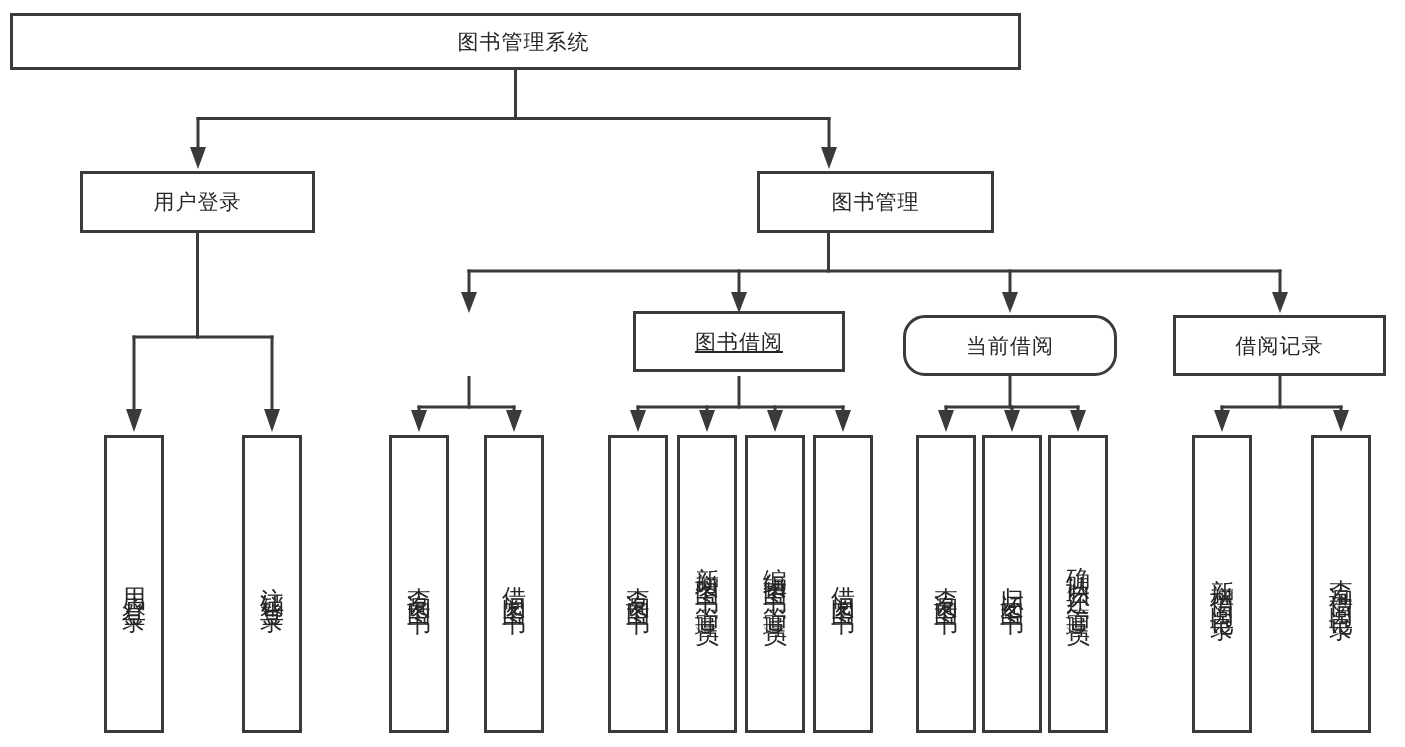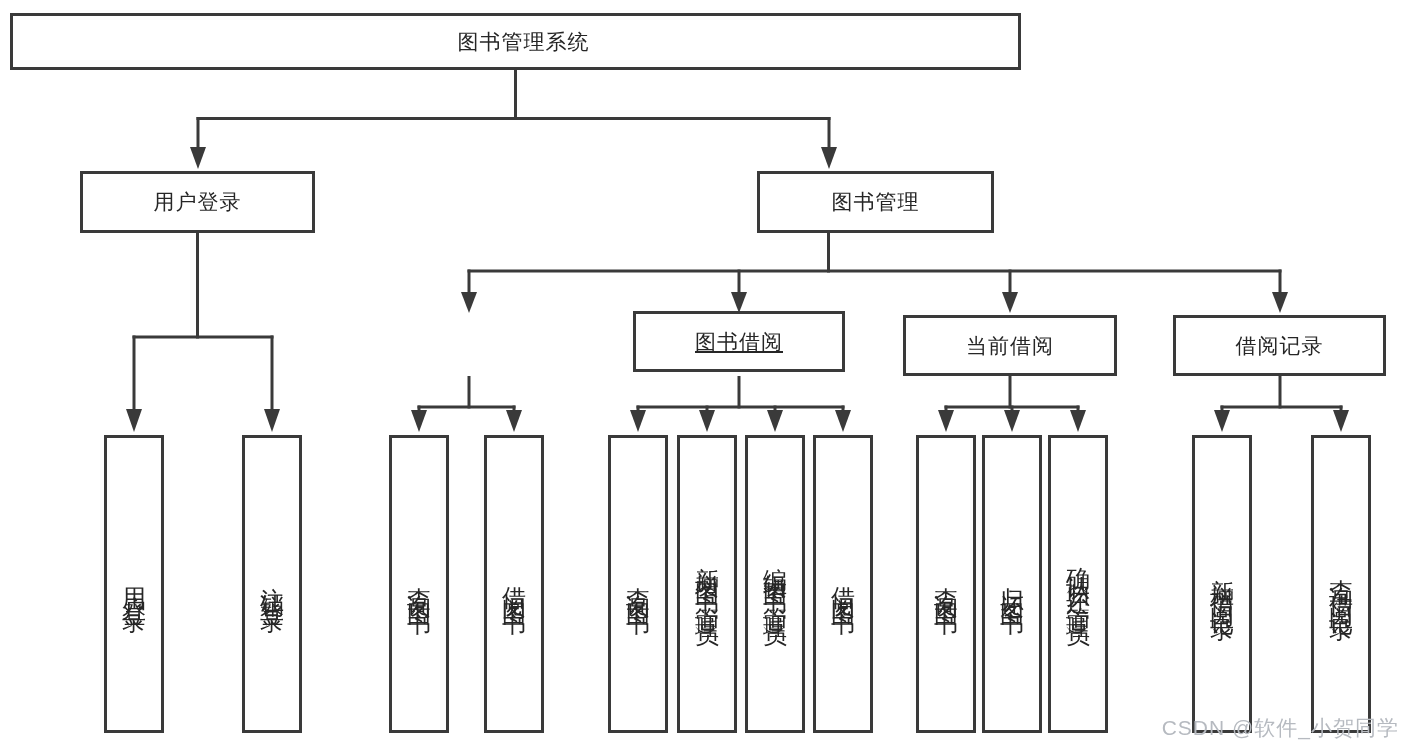--- a/index.html
+++ b/index.html
@@ -31,21 +31,21 @@
   .leaf{
     top:435px;width:60px;height:298px;
     writing-mode:vertical-rl;text-orientation:mixed;
     font-size:24px;letter-spacing:8px;line-height:1;
   }
   .n-root{left:10px;top:13px;width:1011px;height:57px;padding-left:16px;}
   .n-ul{left:80px;top:171px;width:235px;height:62px;}
   .n-bm{left:710px;top:171px;width:237px;height:62px;margin-left:47px;}
   .n-nbr{left:363px;top:315px;width:215px;height:61px;}
   .n-bb{left:633px;top:311px;width:212px;height:61px;text-decoration:underline;}
-  .n-cb{left:903px;top:315px;width:214px;height:61px;}
+  .n-cb{left:903px;top:315px;width:214px;height:61px;border-radius:22px;}
   .n-br{left:1173px;top:315px;width:213px;height:61px;}
   .lf-ul1{left:104px}.lf-ul2{left:242px}
   .lf-nbr1{left:389px}.lf-nbr2{left:484px}
   .lf-bb1{left:608px}.lf-bb2{left:677px}.lf-bb3{left:745px}.lf-bb4{left:813px}
   .lf-cb1{left:916px}.lf-cb2{left:982px}.lf-cb3{left:1048px}
   .lf-br1{left:1192px}.lf-br2{left:1311px}
   .watermark{
     position:absolute;right:6px;top:714px;
     font-size:21px;color:var(--watermark);
     letter-spacing:1px;white-space:nowrap;
@@ -145,15 +145,14 @@
   <div class="node leaf lf-bb3">编辑图书（管理员）</div>
   <div class="node leaf lf-bb4">借阅图书</div>
 
   <div class="node leaf lf-cb1">查询图书</div>
   <div class="node leaf lf-cb2">归还图书</div>
   <div class="node leaf lf-cb3">确认归还（管理员）</div>
 
   <div class="node leaf lf-br1">新增借阅记录</div>
   <div class="node leaf lf-br2">查询借阅记录</div>
 
-  <div class="watermark">CSDN @软件_小贺同学</div>
 
 </div>
 
 </body></html>

